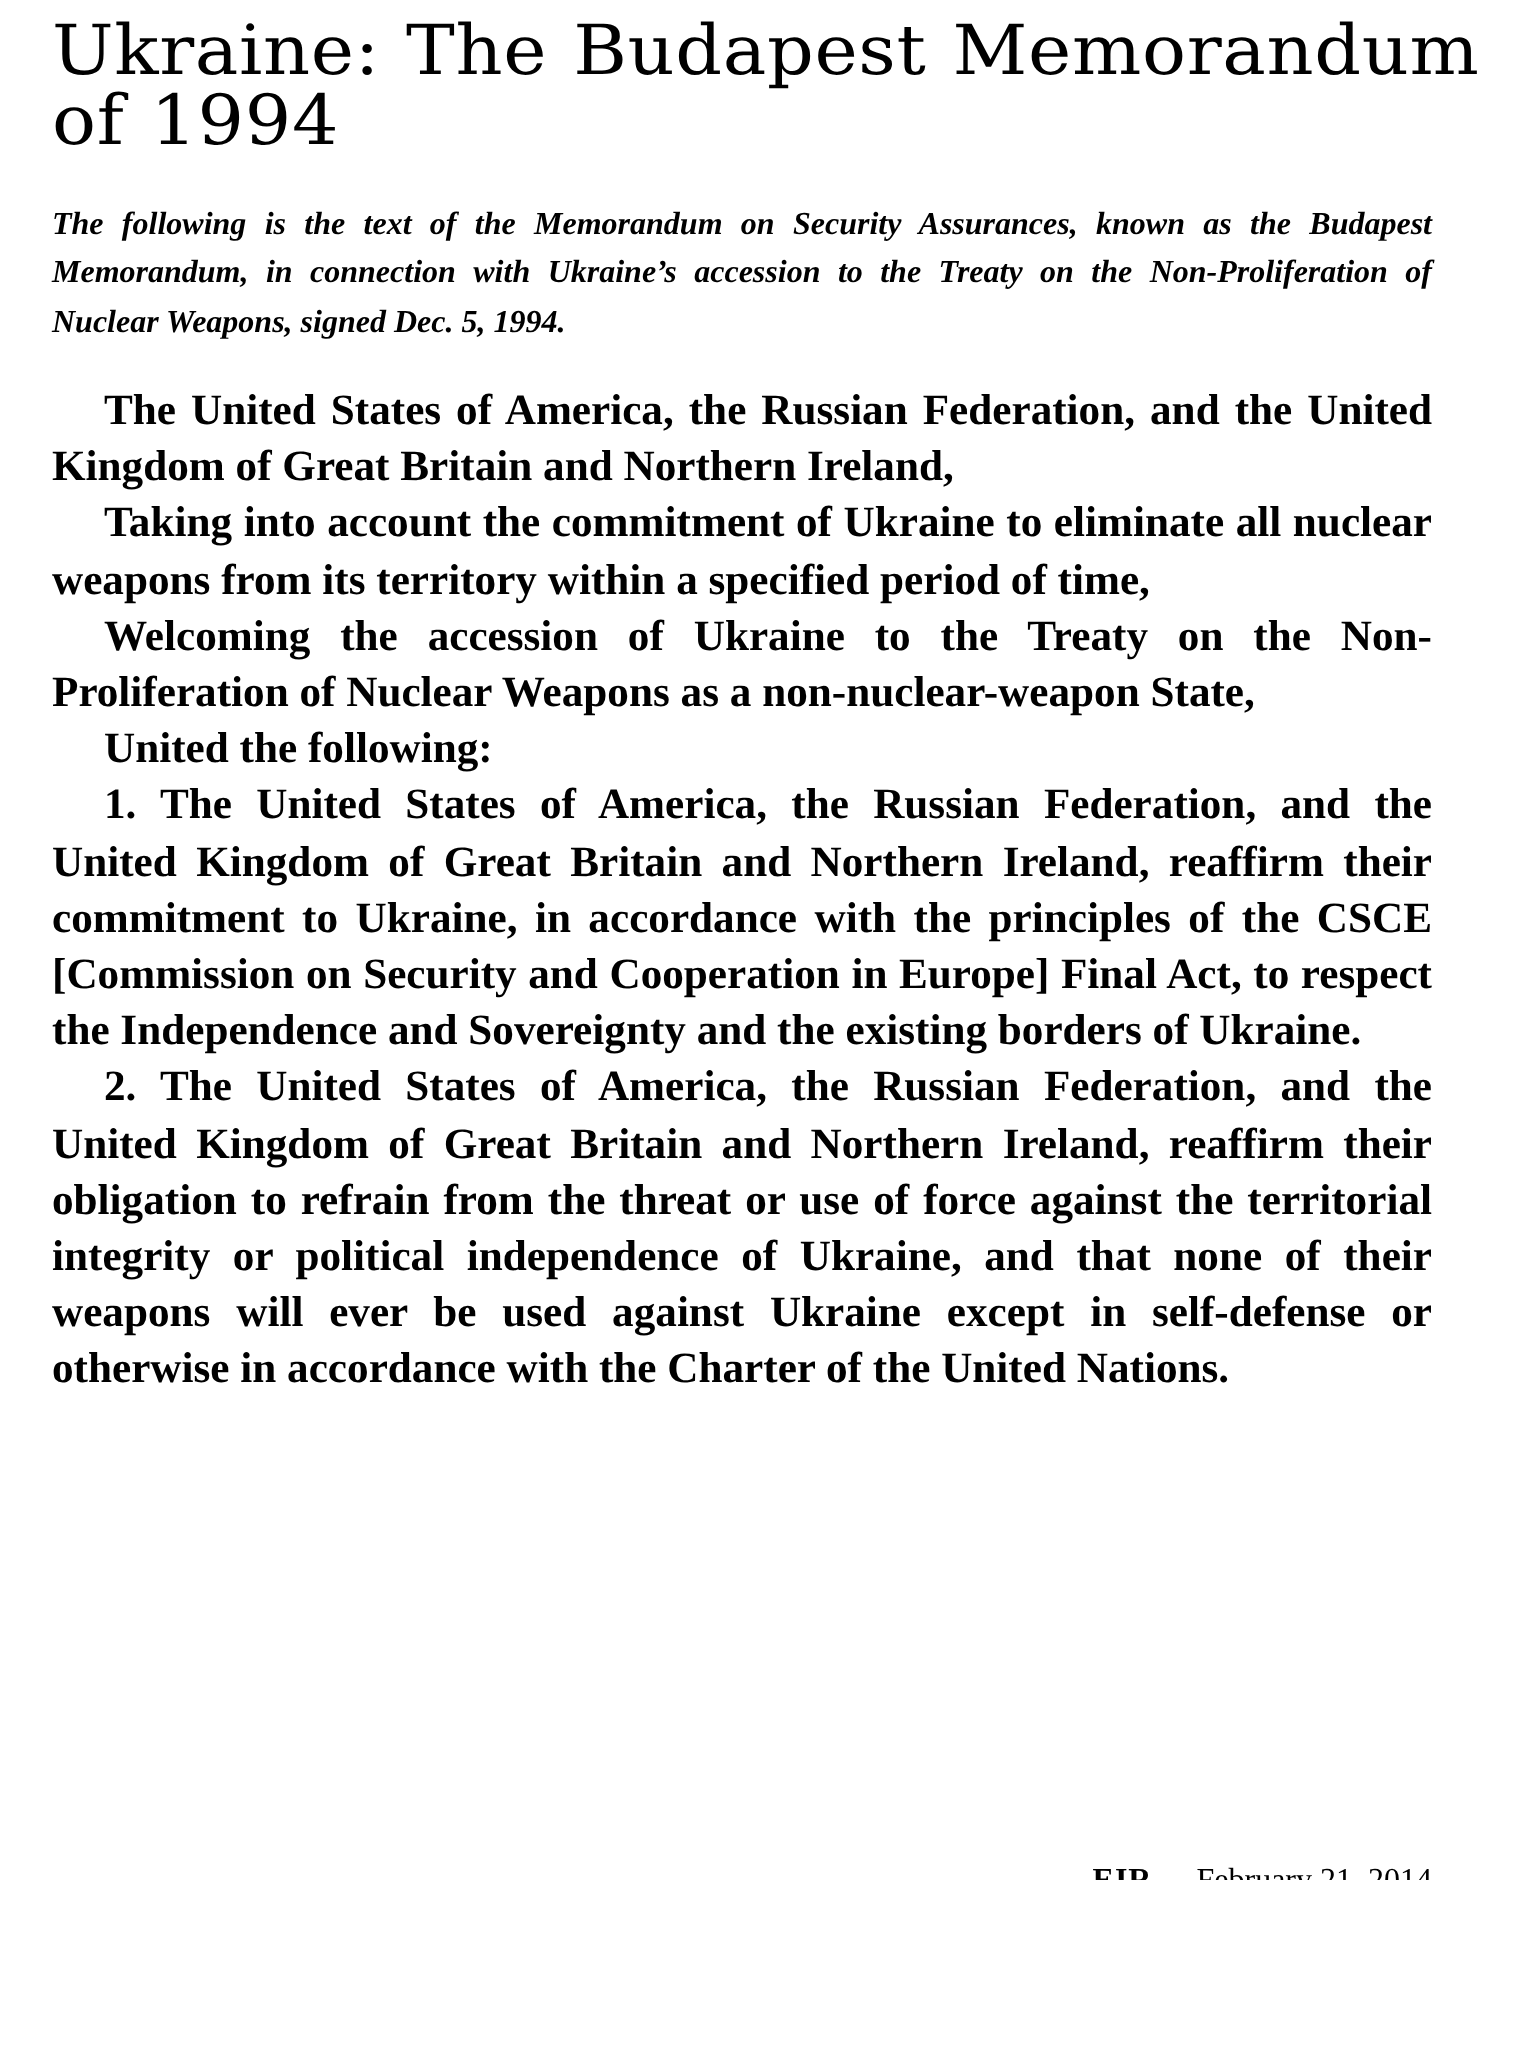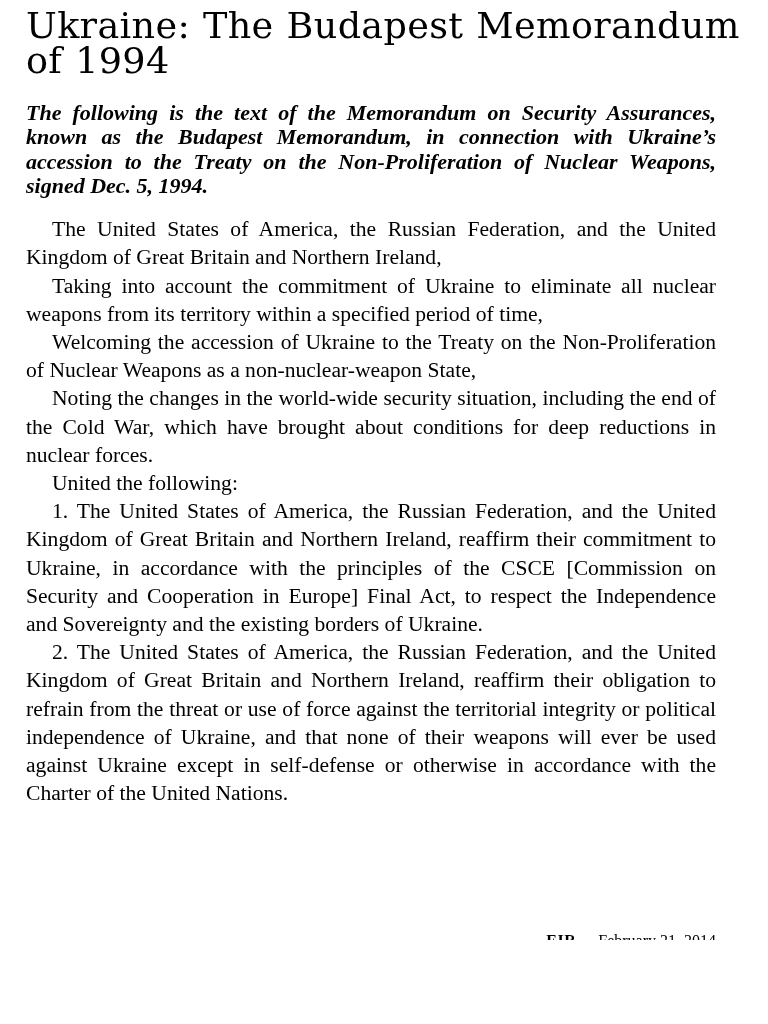--- a/index.html
+++ b/index.html
@@ -46,31 +46,32 @@
   }
 
   
   .doc-deck {
     margin: 0;
     padding: 0;
     padding-top: 22px;
     font-family: "Liberation Serif", "DejaVu Serif", serif;
     font-style: italic;
     font-weight: 700;
-    font-size: 22px;
+    font-size: 16px;
     line-height: 24.3px;
     text-align: justify;
     text-justify: inter-word;
     hyphens: none;
     color: #000;
   }
 
   
   .body-text {
     padding-top: 17px;
+    font-weight: bold;
   }
 
   .body-text p {
     margin: 0;
     padding: 0;
     font-family: "Liberation Serif", "DejaVu Serif", serif;
     font-size: 21.6px;
     line-height: 28.2px;
     text-align: justify;
     text-justify: inter-word;
@@ -115,21 +116,20 @@
   <div class="content">
 
     <h1 class="doc-title">Ukraine: The Budapest Memorandum of 1994</h1>
 
     <p class="doc-deck">The following is the text of the Memorandum on Security Assurances, known as the Budapest Memorandum, in connection with Ukraine’s accession to the Treaty on the Non-Proliferation of Nuclear Weapons, signed Dec. 5, 1994.</p>
 
     <div class="body-text">
       <p>The United States of America, the Russian Federation, and the United Kingdom of Great Britain and Northern Ireland,</p>
       <p>Taking into account the commitment of Ukraine to eliminate all nuclear weapons from its territory within a specified period of time,</p>
       <p>Welcoming the accession of Ukraine to the Treaty on the Non-Proliferation of Nuclear Weapons as a non-nuclear-weapon State,</p>
-      <p>Noting the changes in the world-wide security situation, including the end of the Cold War, which have brought about conditions for deep reductions in nuclear forces.</p>
       <p>United the following:</p>
       <p>1. The United States of America, the Russian Federation, and the United Kingdom of Great Britain and Northern Ireland, reaffirm their commitment to Ukraine, in accordance with the principles of the CSCE [Commission on Security and Cooperation in Europe] Final Act, to respect the Independence and Sovereignty and the existing borders of Ukraine.</p>
       <p>2. The United States of America, the Russian Federation, and the United Kingdom of Great Britain and Northern Ireland, reaffirm their obligation to refrain from the threat or use of force against the territorial integrity or political independence of Ukraine, and that none of their weapons will ever be used against Ukraine except in self-defense or otherwise in accordance with the Charter of the United Nations.</p>
     </div>
 
   </div>
 
   <div class="doc-footer">
     <span class="masthead">EIR</span><span class="spacer"></span><span class="issue-date">February 21, 2014</span>
   </div>

